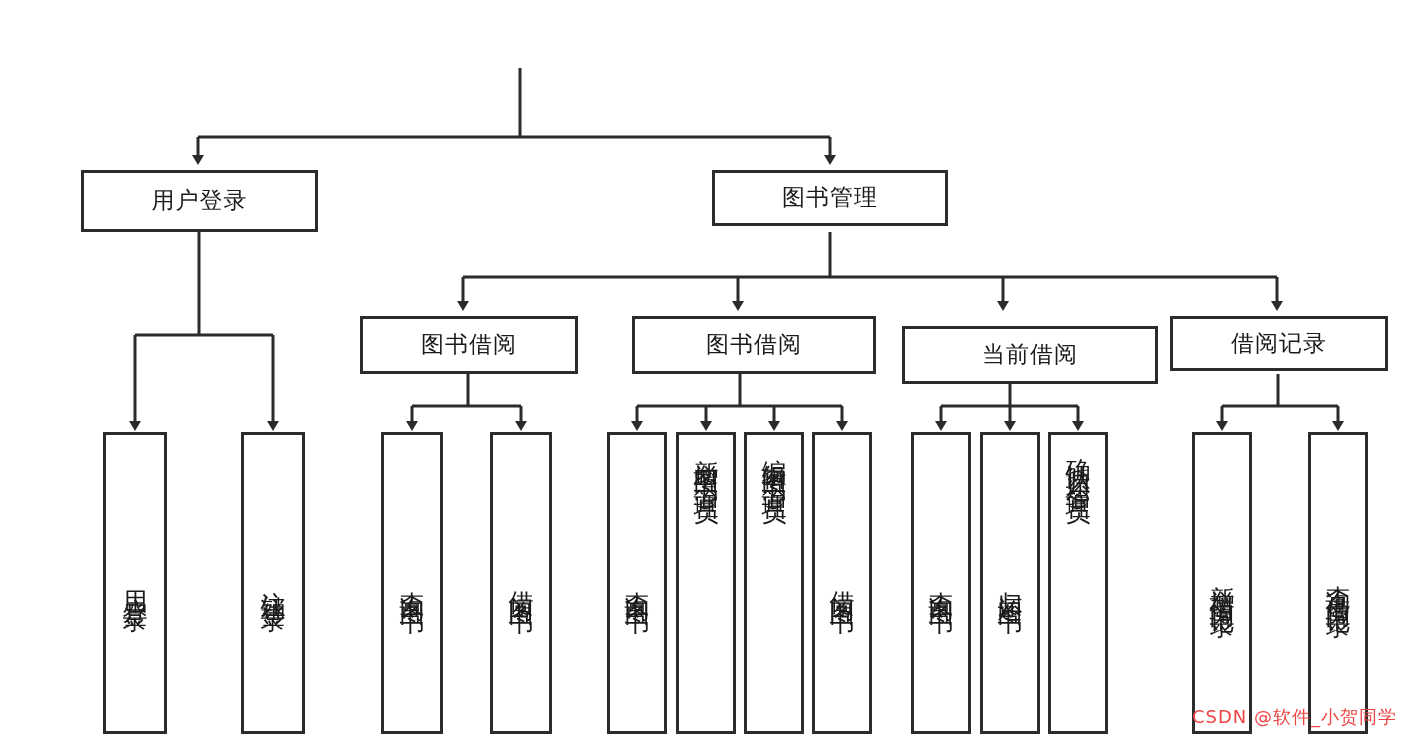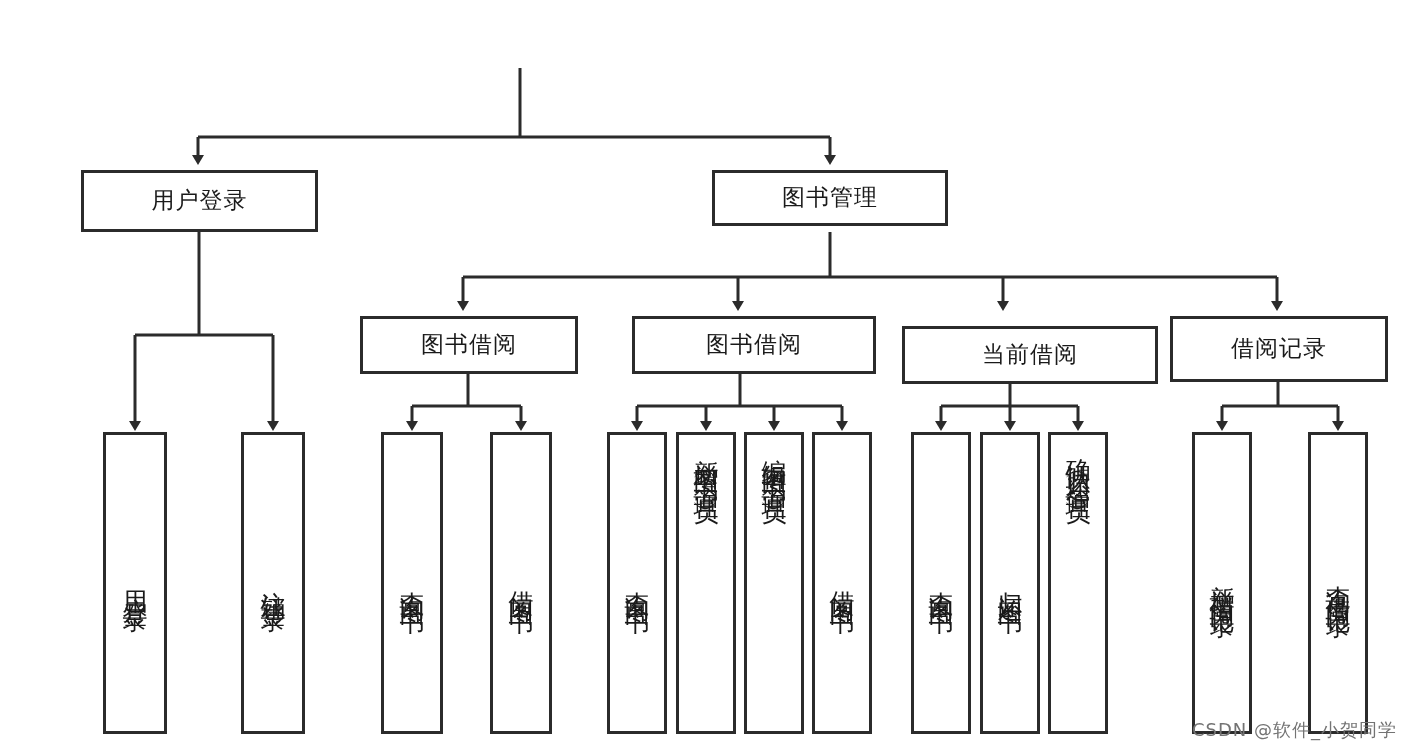--- a/index.html
+++ b/index.html
@@ -57,23 +57,23 @@
     white-space: nowrap;
     display: block;
   }
   .node-v.align-mid {
     align-items: center;
     padding-top: 0;
   }
   .watermark {
     position: absolute;
     right: 8px;
-    bottom: 5px;
+    bottom: 18px;
     font-size: 18px;
-    color: #737373;
+    color: #ef4444;
     letter-spacing: 1px;
     white-space: nowrap;
     user-select: none;
   }
 </style>
 </head>
 <body>
 
 <div id="diagram-root">
 
@@ -140,21 +140,21 @@
 
   <div class="node node-h" style="left:360px; top:316px; width:218px; height:58px;">
     <span class="label">图书借阅</span>
   </div>
   <div class="node node-h" style="left:632px; top:316px; width:244px; height:58px;">
     <span class="label">图书借阅</span>
   </div>
   <div class="node node-h" style="left:902px; top:316px; width:256px; height:58px;margin-top:10px;">
     <span class="label">当前借阅</span>
   </div>
-  <div class="node node-h" style="left:1170px; top:316px; width:218px; height:66px;">
+  <div class="node node-h" style="left:1170px; top:316px; width:218px; height:55px;">
     <span class="label">借阅记录</span>
   </div>
 
   <div class="node node-v align-mid" style="left:103px; top:432px; width:64px; height:302px;">
     <span class="label">用户登录</span>
   </div>
   <div class="node node-v align-mid" style="left:241px; top:432px; width:64px; height:302px;">
     <span class="label">注销登录</span>
   </div>
 

